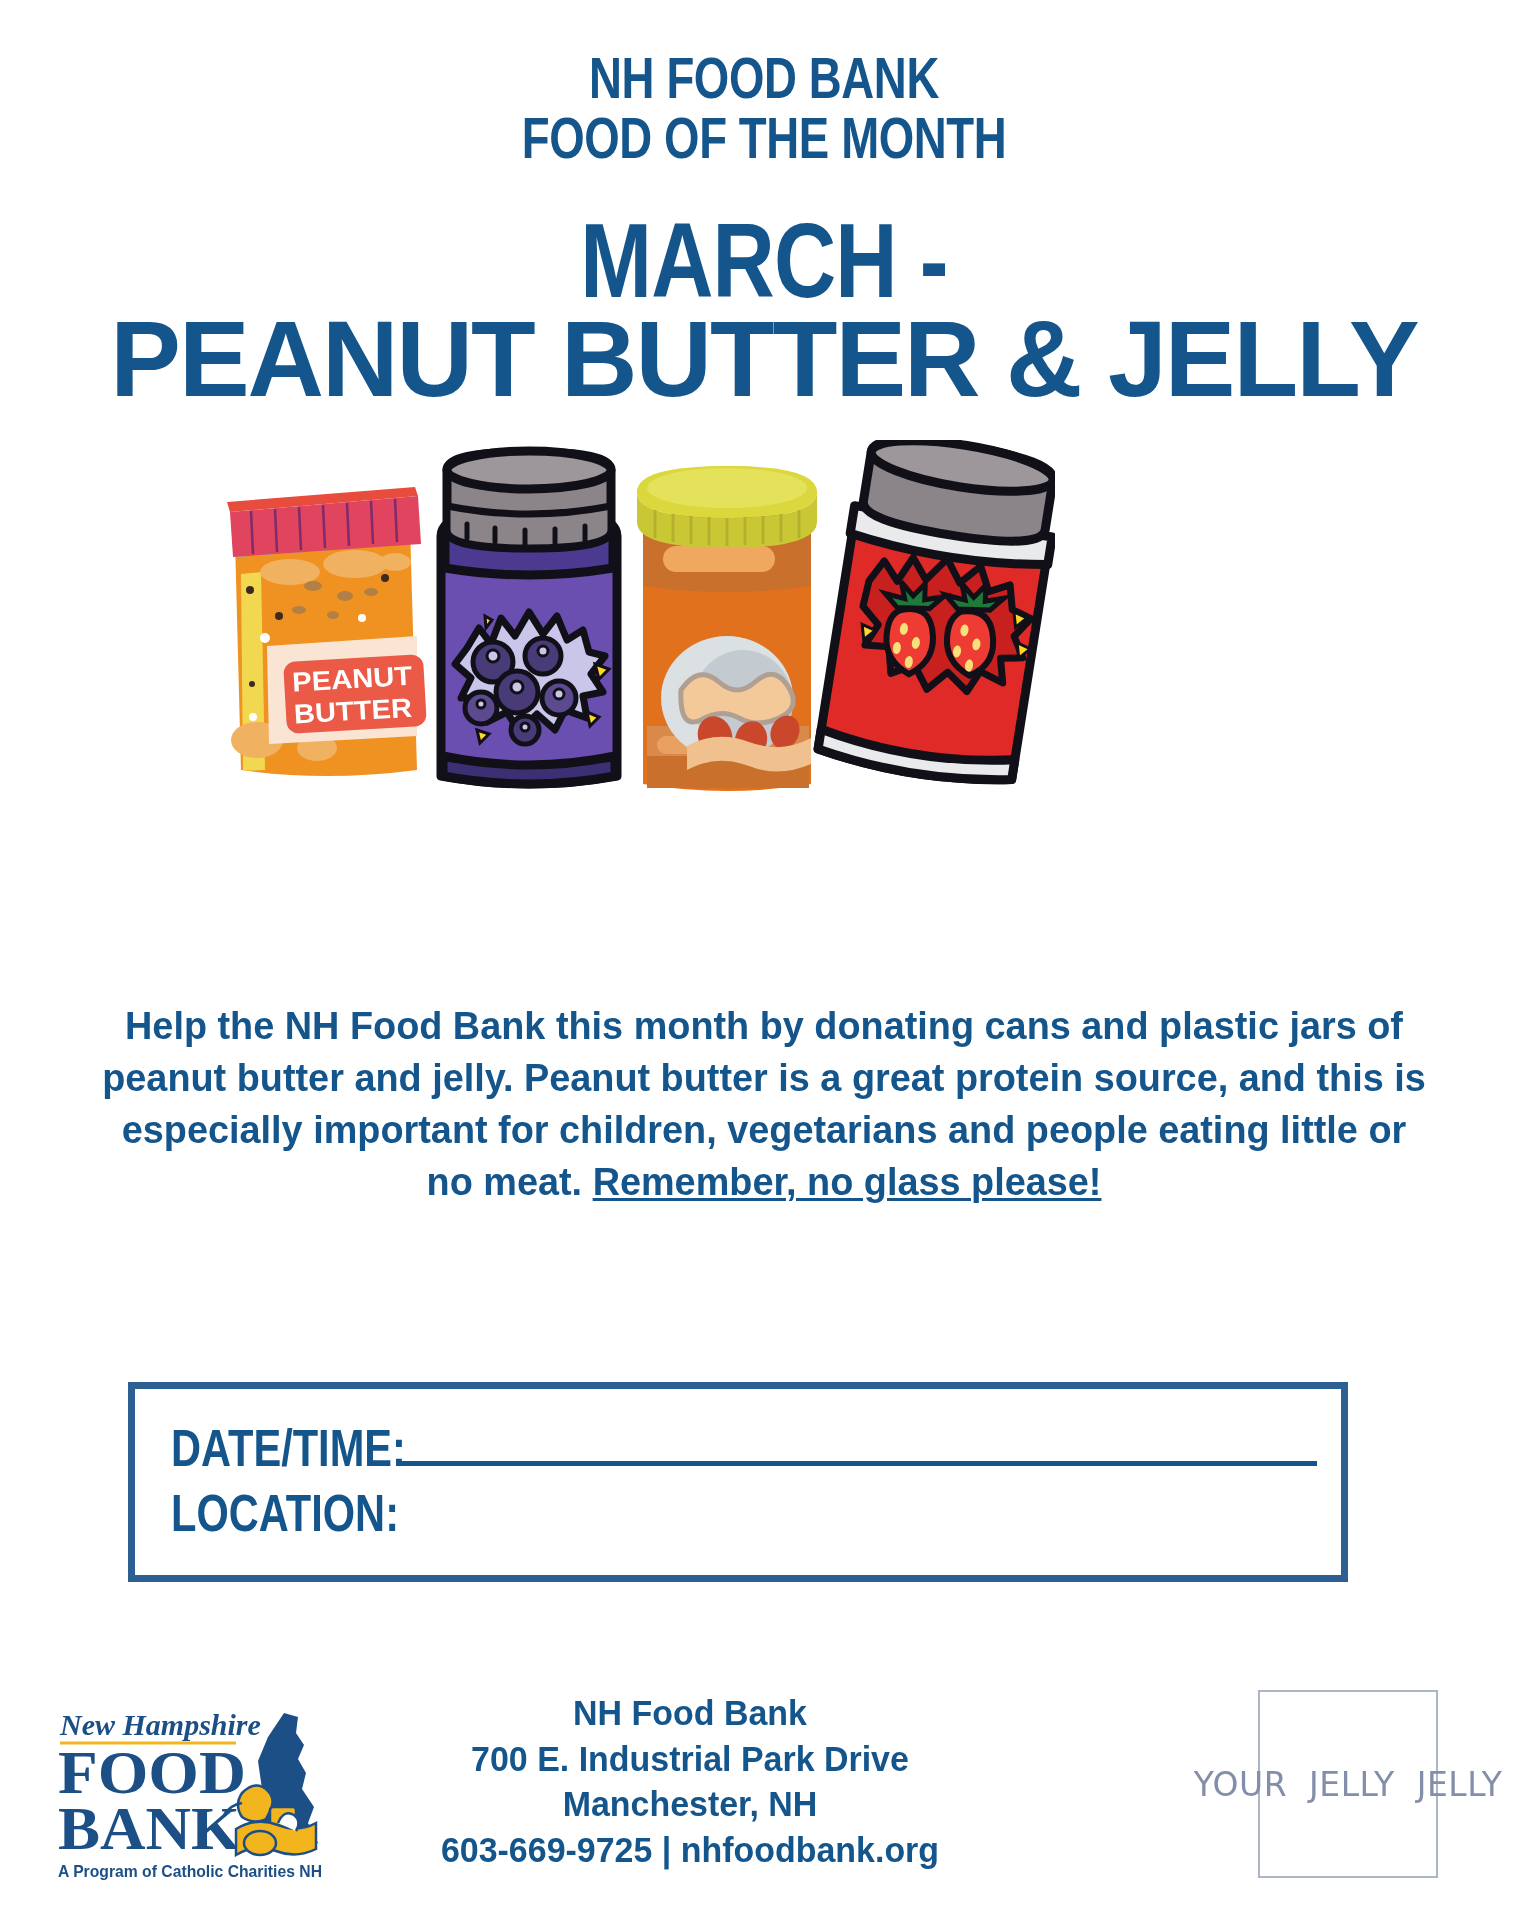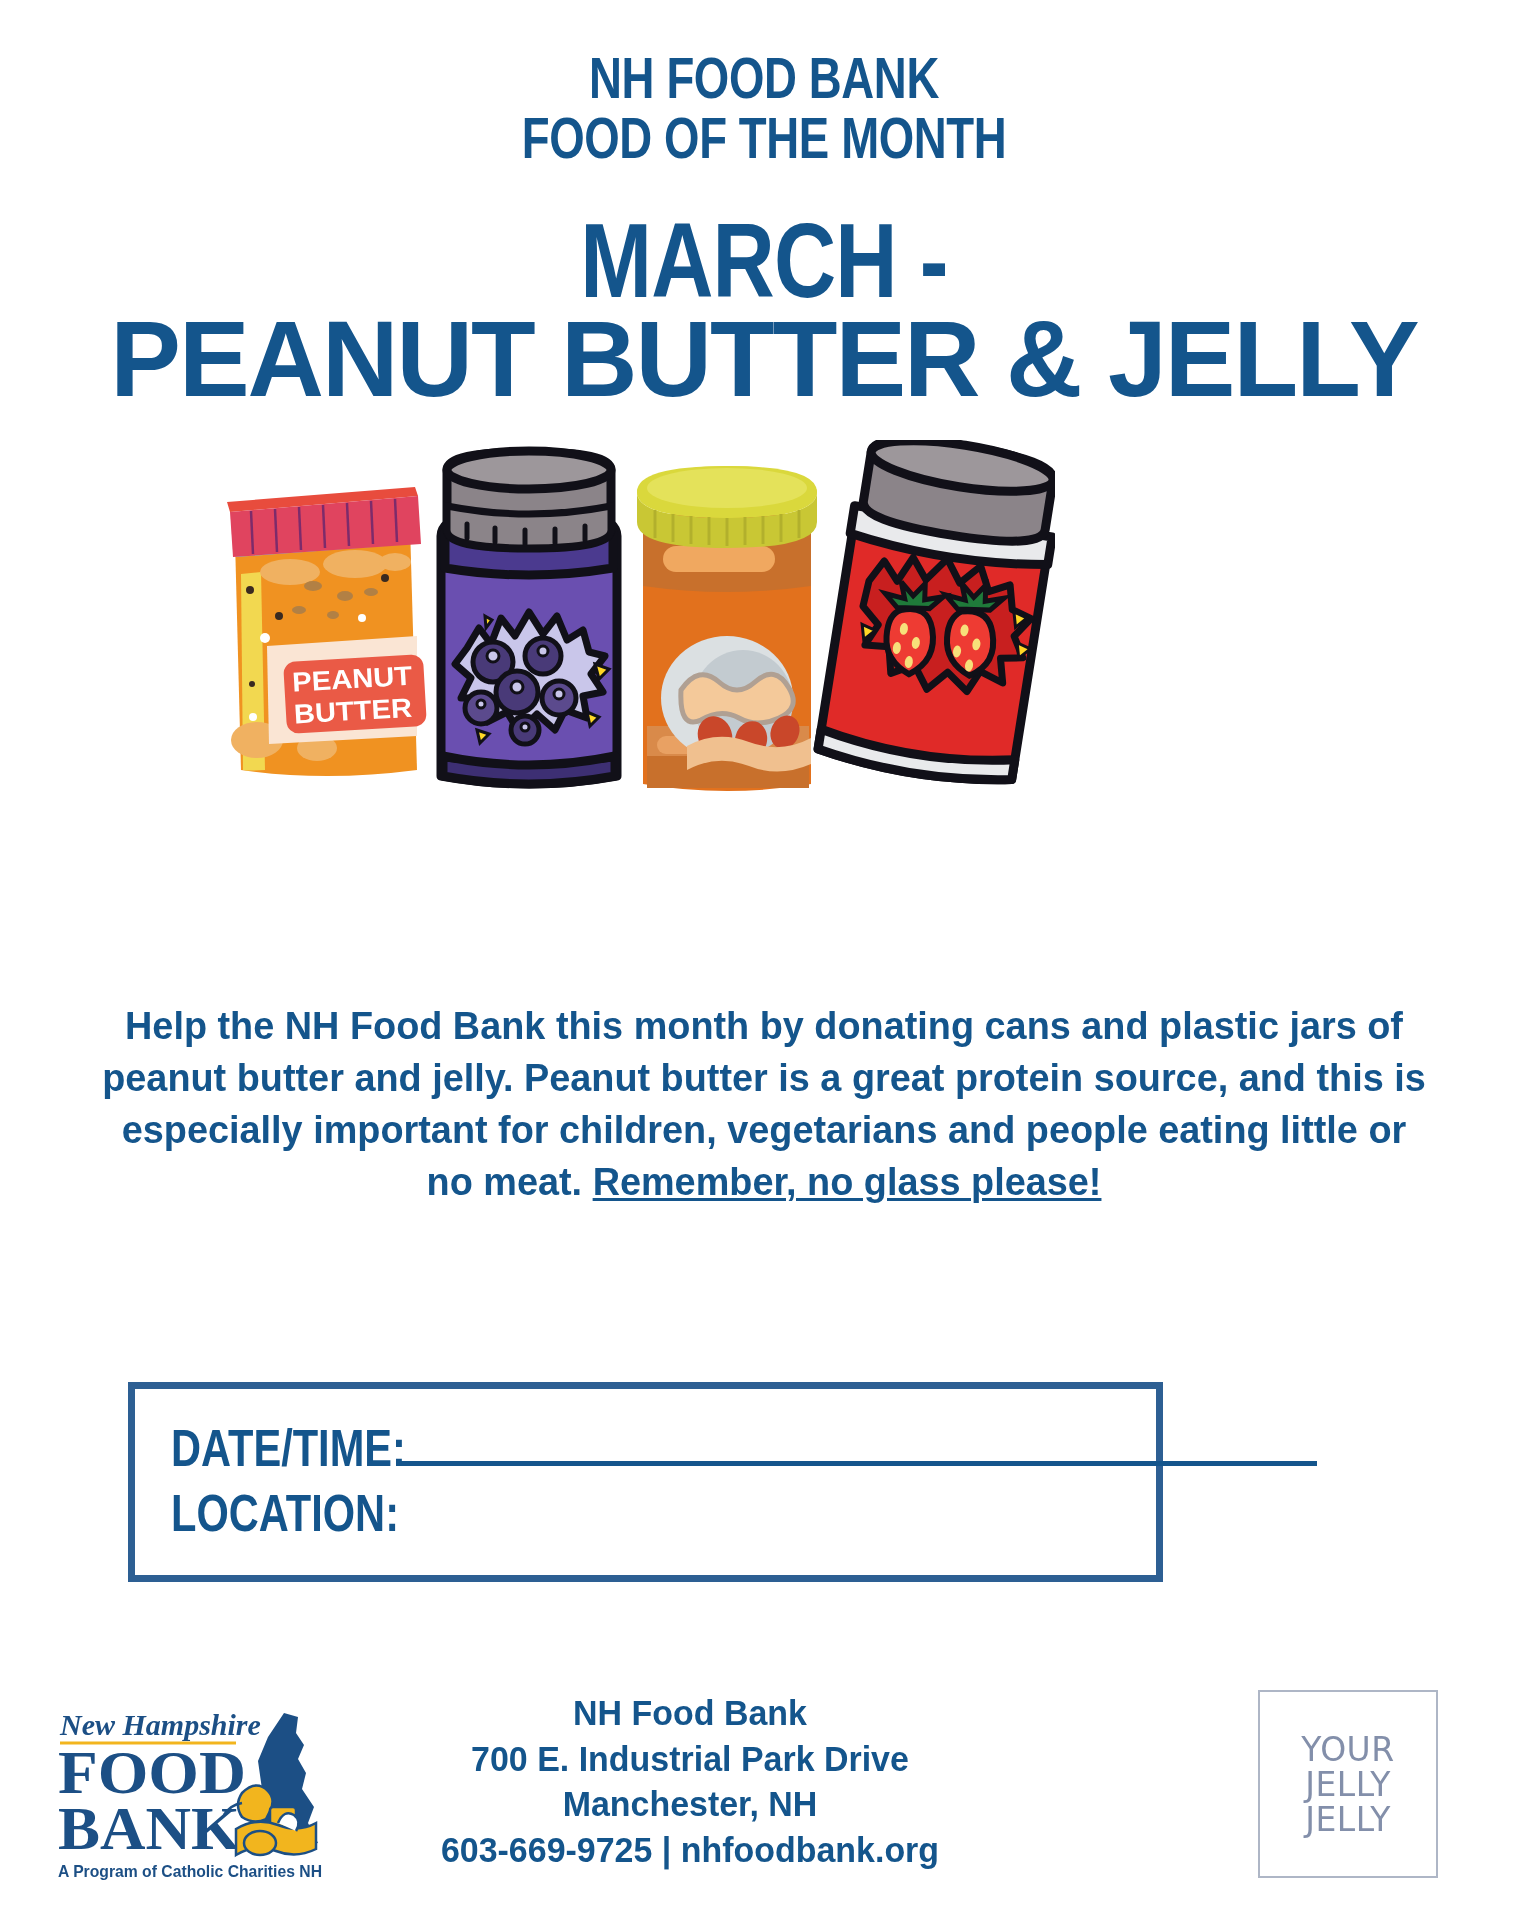--- a/index.html
+++ b/index.html
@@ -63,21 +63,21 @@
   }
   .body-copy .emph{
     text-decoration:underline;
     text-underline-offset:3px;
     text-decoration-thickness:3px;
   }
 
   
   .formbox{
     position:absolute;left:128px;top:1382px;
-    width:1035px;height:200px;
+    width:1220px;height:200px;
     border:7px solid #2d5f93;
     background:#ffffff;
     box-sizing:border-box;
   }
   .frow{
     position:absolute;left:36px;display:flex;align-items:baseline;
     width:1180px;
   }
   .frow.r1{top:20px;}
   .frow.r2{top:94px;flex-direction:column;}
@@ -107,23 +107,23 @@
     line-height:1.30;
     color:#14558c;
     transform:scaleX(0.97);
   }
 
   .logo-ph{
     position:absolute;left:1258px;top:1690px;
     width:180px;height:188px;
     border:2px solid #aeb6c6;
     box-sizing:border-box;
-    display:flex;flex-direction:column;
+    display:flex;flex-direction:row;
     align-items:center;justify-content:center;
-    gap:2px;
+    gap:22px;
   }
   .logo-ph span{
     font-family:"DejaVu Sans", sans-serif;
     font-weight:400;
     font-size:33px;
     line-height:1.0;
     color:#838faa;
     letter-spacing:0.5px;
   }
 </style>

